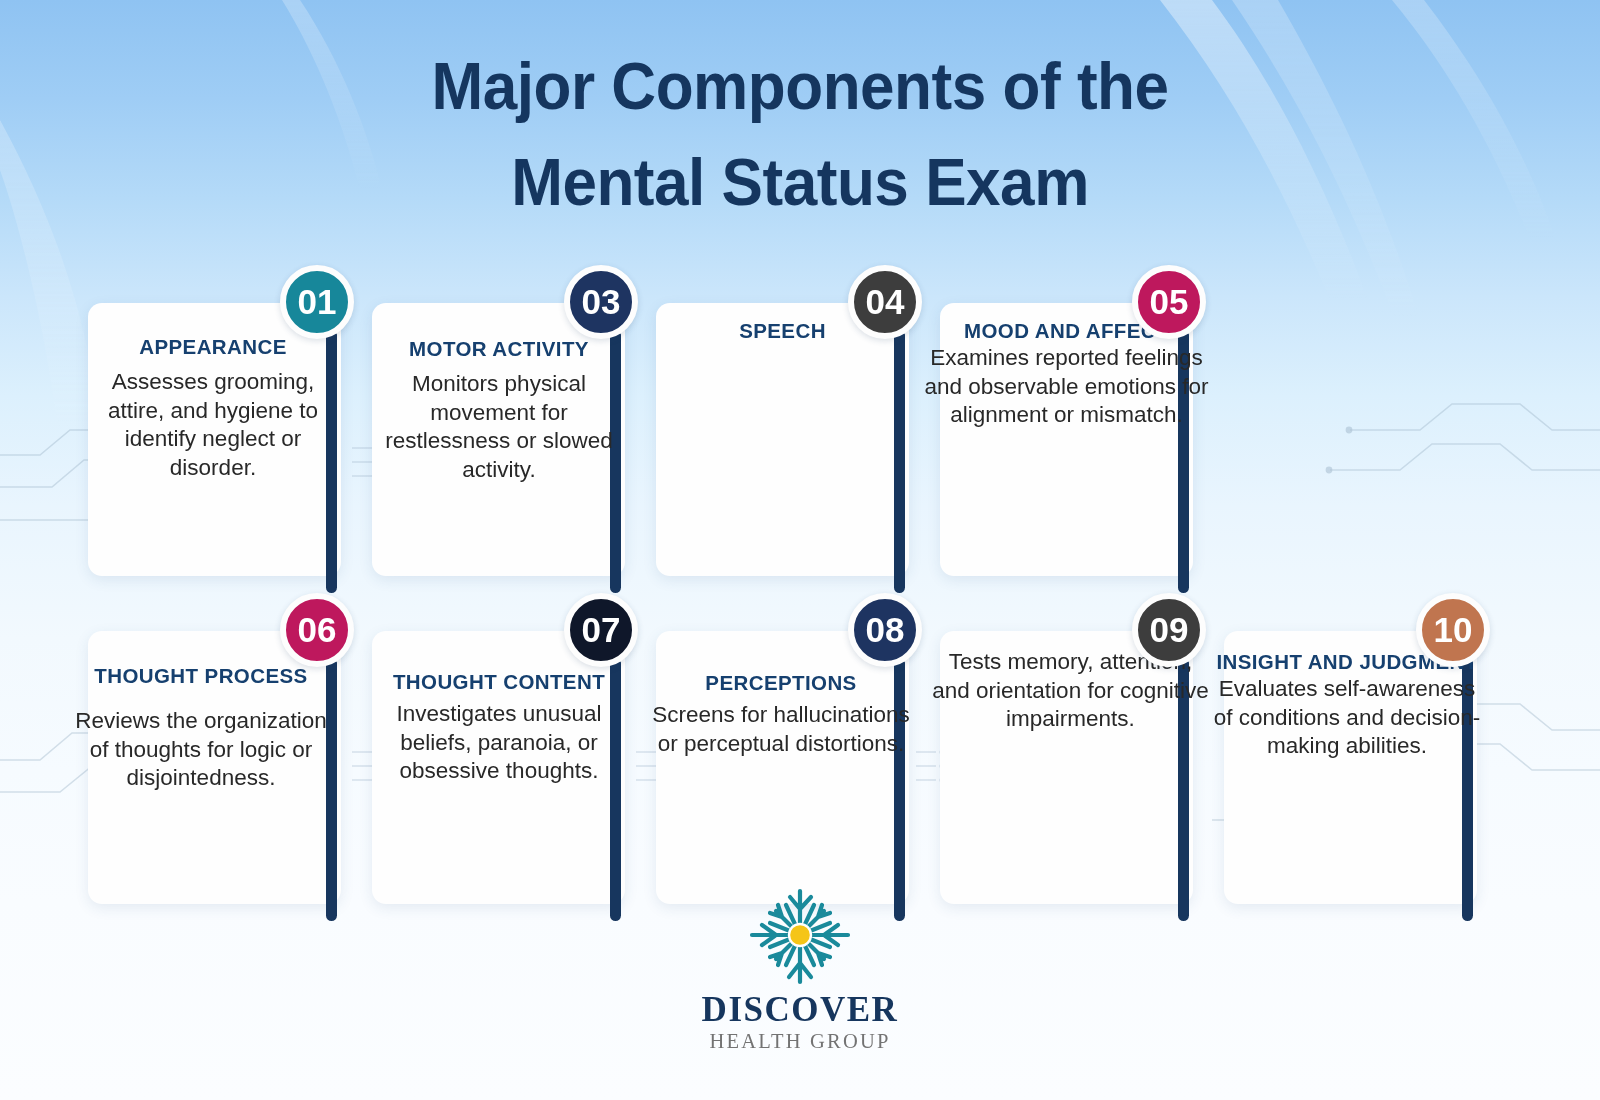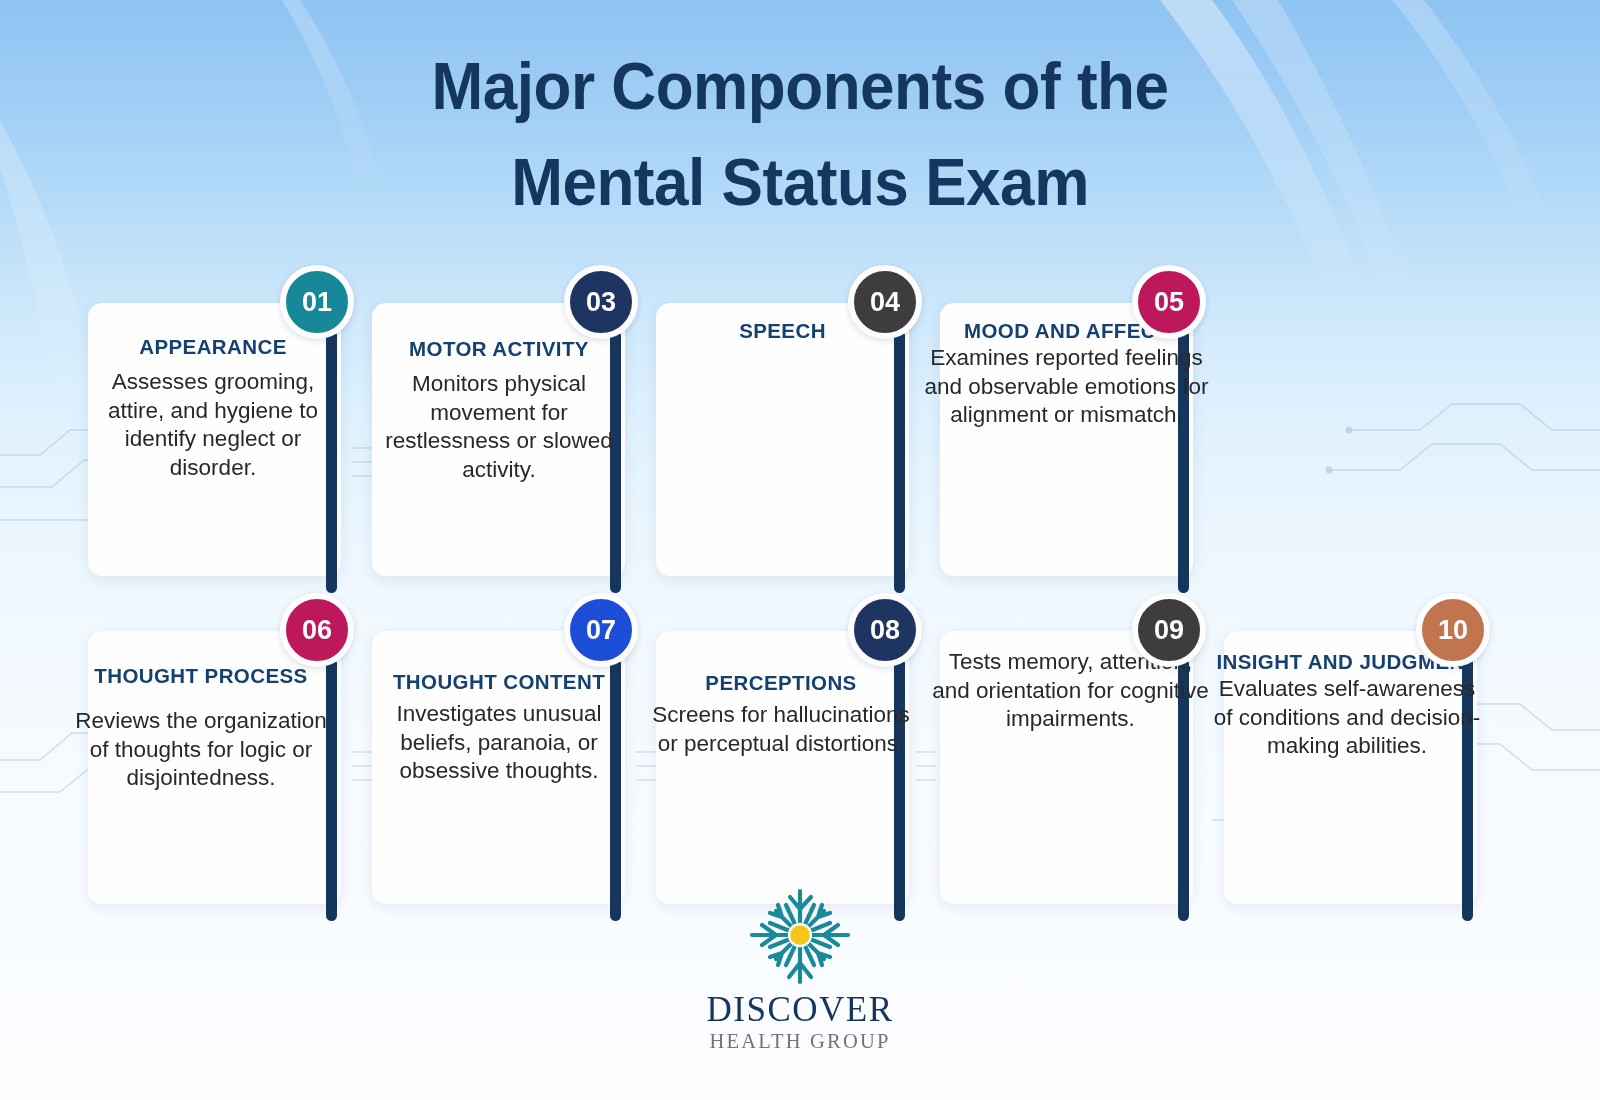--- a/index.html
+++ b/index.html
@@ -105,21 +105,21 @@
 
   .badge {
     position: absolute;
     top: -38px;
     left: 192px;
     width: 74px;
     height: 74px;
     border-radius: 50%;
     border: 6px solid #fdfdfd;
     color: #ffffff;
-    font-size: 27px;
+    font-size: 35px;
     font-weight: bold;
     display: flex;
     align-items: center;
     justify-content: center;
     z-index: 3;
     box-shadow: 0 2px 6px rgba(30,60,100,.16);
   }
 
   .card-text {
     position: absolute;
@@ -173,20 +173,21 @@
     z-index: 6;
   }
   #logo-mark { display: block; margin: 0 auto; }
   #logo-discover {
     font-family: "Liberation Serif", serif;
     color: #16365e;
     font-size: 35px;
     letter-spacing: 1.5px;
     line-height: 38px;
     margin-top: 2px;
+    font-weight: bold;
   }
   #logo-sub {
     font-family: "Liberation Serif", serif;
     color: #737373;
     font-size: 20.5px;
     letter-spacing: 2.2px;
     line-height: 24px;
   }
 </style>
 </head>
@@ -325,21 +326,21 @@
     </div>
     <div class="card-text">
       <div class="card-title">THOUGHT PROCESS</div>
       <div class="card-desc">Reviews the organization of thoughts for logic or disjointedness.</div>
     </div>
   </div>
 
   <div class="card-slot slot-7">
     <div class="card-body"></div>
     <div class="card-bar"></div>
-    <div class="badge" style="background: #1d4ed8;">
+    <div class="badge" style="background: #0f172a;">
       <span>07</span>
     </div>
     <div class="card-text">
       <div class="card-title">THOUGHT CONTENT</div>
       <div class="card-desc">Investigates unusual beliefs, paranoia, or obsessive thoughts.</div>
     </div>
   </div>
 
   <div class="card-slot slot-8">
     <div class="card-body"></div>

